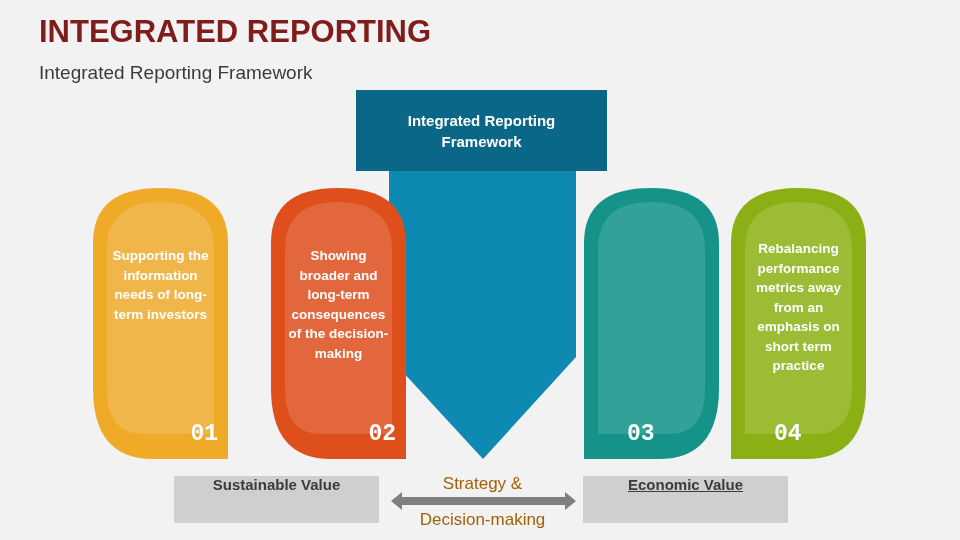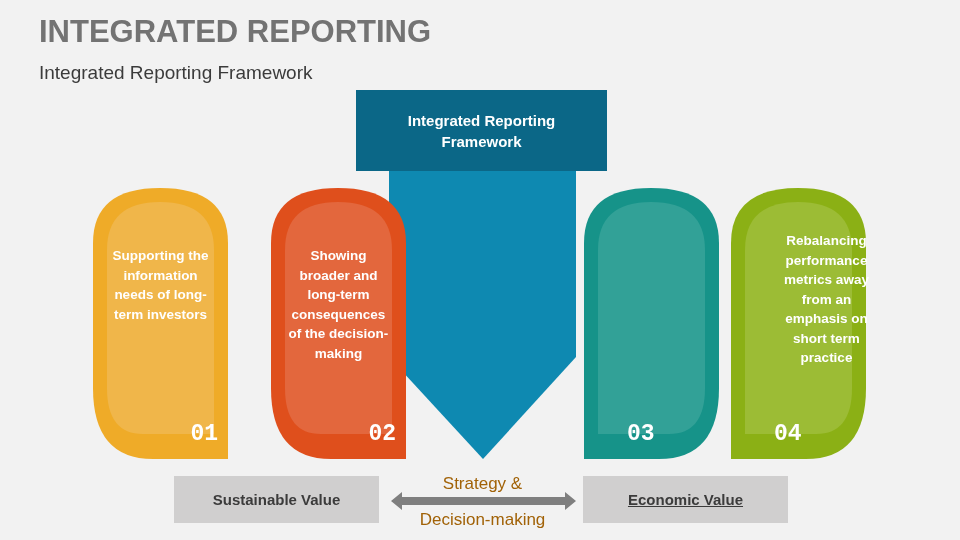--- a/index.html
+++ b/index.html
@@ -1,29 +1,29 @@
 <!DOCTYPE html>
 <html><head>
 <meta charset="utf-8">
 <style>
   html,body{margin:0;padding:0;}
   body{width:960px;height:540px;background:#f2f2f2;position:relative;overflow:hidden;font-family:"Liberation Sans","DejaVu Sans",sans-serif;}
-  .title{position:absolute;left:39px;top:14px;font-size:31px;font-weight:bold;color:#737373;letter-spacing:0px;}
+  .title{position:absolute;left:39px;top:14px;font-size:31px;font-weight:bold;color:#7f1d1d;letter-spacing:0px;}
   .subtitle{position:absolute;left:39px;top:62px;font-size:19px;color:#3b3b3b;}
   .header-box{position:absolute;left:356px;top:90px;width:251px;height:81px;background:#0b6787;color:#fff;font-weight:bold;font-size:15px;display:flex;align-items:center;justify-content:center;text-align:center;line-height:21px;}
   .arrow{position:absolute;left:389px;top:171px;width:187px;height:288px;}
   .arrow svg{position:absolute;left:0;top:0;}
   .arrow-text{position:absolute;left:2px;top:31px;width:183px;color:#fff;font-size:13px;line-height:19px;text-align:center;}
   .card{position:absolute;top:188px;width:135px;height:271px;}
   .card svg{position:absolute;left:0;top:0;}
   .card-text{position:absolute;left:14px;width:107px;top:58px;color:#fff;font-size:13.5px;line-height:19.5px;text-align:center;font-weight:bold;}
   .card-num{position:absolute;bottom:12px;color:#fff;font-size:23px;font-weight:bold;font-family:Liberation Mono, monospace;}
   .card.left .card-num{right:10px;}
   .card.right .card-num{left:11px;margin-left:32px;}
-  .value-box{position:absolute;top:476px;width:205px;height:47px;background:#d0cfcf;color:#3b3b3b;font-weight:bold;font-size:15px;display:flex;align-items:center;justify-content:center;}
+  .value-box{position:absolute;top:476px;width:205px;height:47px;background:#d0cfcf;color:#3b3b3b;font-weight:bold;font-size:15px;display:flex;justify-content:center;}
   .mid-label{position:absolute;left:390px;width:185px;text-align:center;color:#a16207;font-size:17px;}
   .dbl-arrow{position:absolute;left:391px;top:489px;width:185px;height:24px;}
 </style>
 </head>
 <body>
 
 <div class="title">INTEGRATED REPORTING</div>
 <div class="subtitle">Integrated Reporting Framework</div>
 
 <div class="header-box">
@@ -60,21 +60,21 @@
     <path d="M14,62 Q14,14 67,14 Q121,14 121,62 L121,200 Q121,246 85,246 L14,246 Z" fill="#32a197"></path>
   </svg>
   <div class="card-num">03</div>
 </div>
 
 <div class="card right" style="left:731px;">
   <svg width="135" height="271" viewBox="0 0 135 271">
     <path d="M0,55 Q0,0 67,0 Q135,0 135,55 L135,200 Q135,271 75,271 L0,271 Z" fill="#8bb015"></path>
     <path d="M14,62 Q14,14 67,14 Q121,14 121,62 L121,200 Q121,246 85,246 L14,246 Z" fill="#9cbc35"></path>
   </svg>
-  <div class="card-text" style="top:43px;padding-left:28px;">Rebalancing performance metrics away from an emphasis on short term practice</div>
+  <div class="card-text" style="top:51px;">Rebalancing performance metrics away from an emphasis on short term practice</div>
   <div class="card-num">04</div>
 </div>
 
 <div class="value-box" style="left:174px;">
   <span>Sustainable Value</span>
 </div>
 <div class="value-box" style="left:583px;text-decoration:underline;">
   <span>Economic Value</span>
 </div>
 

